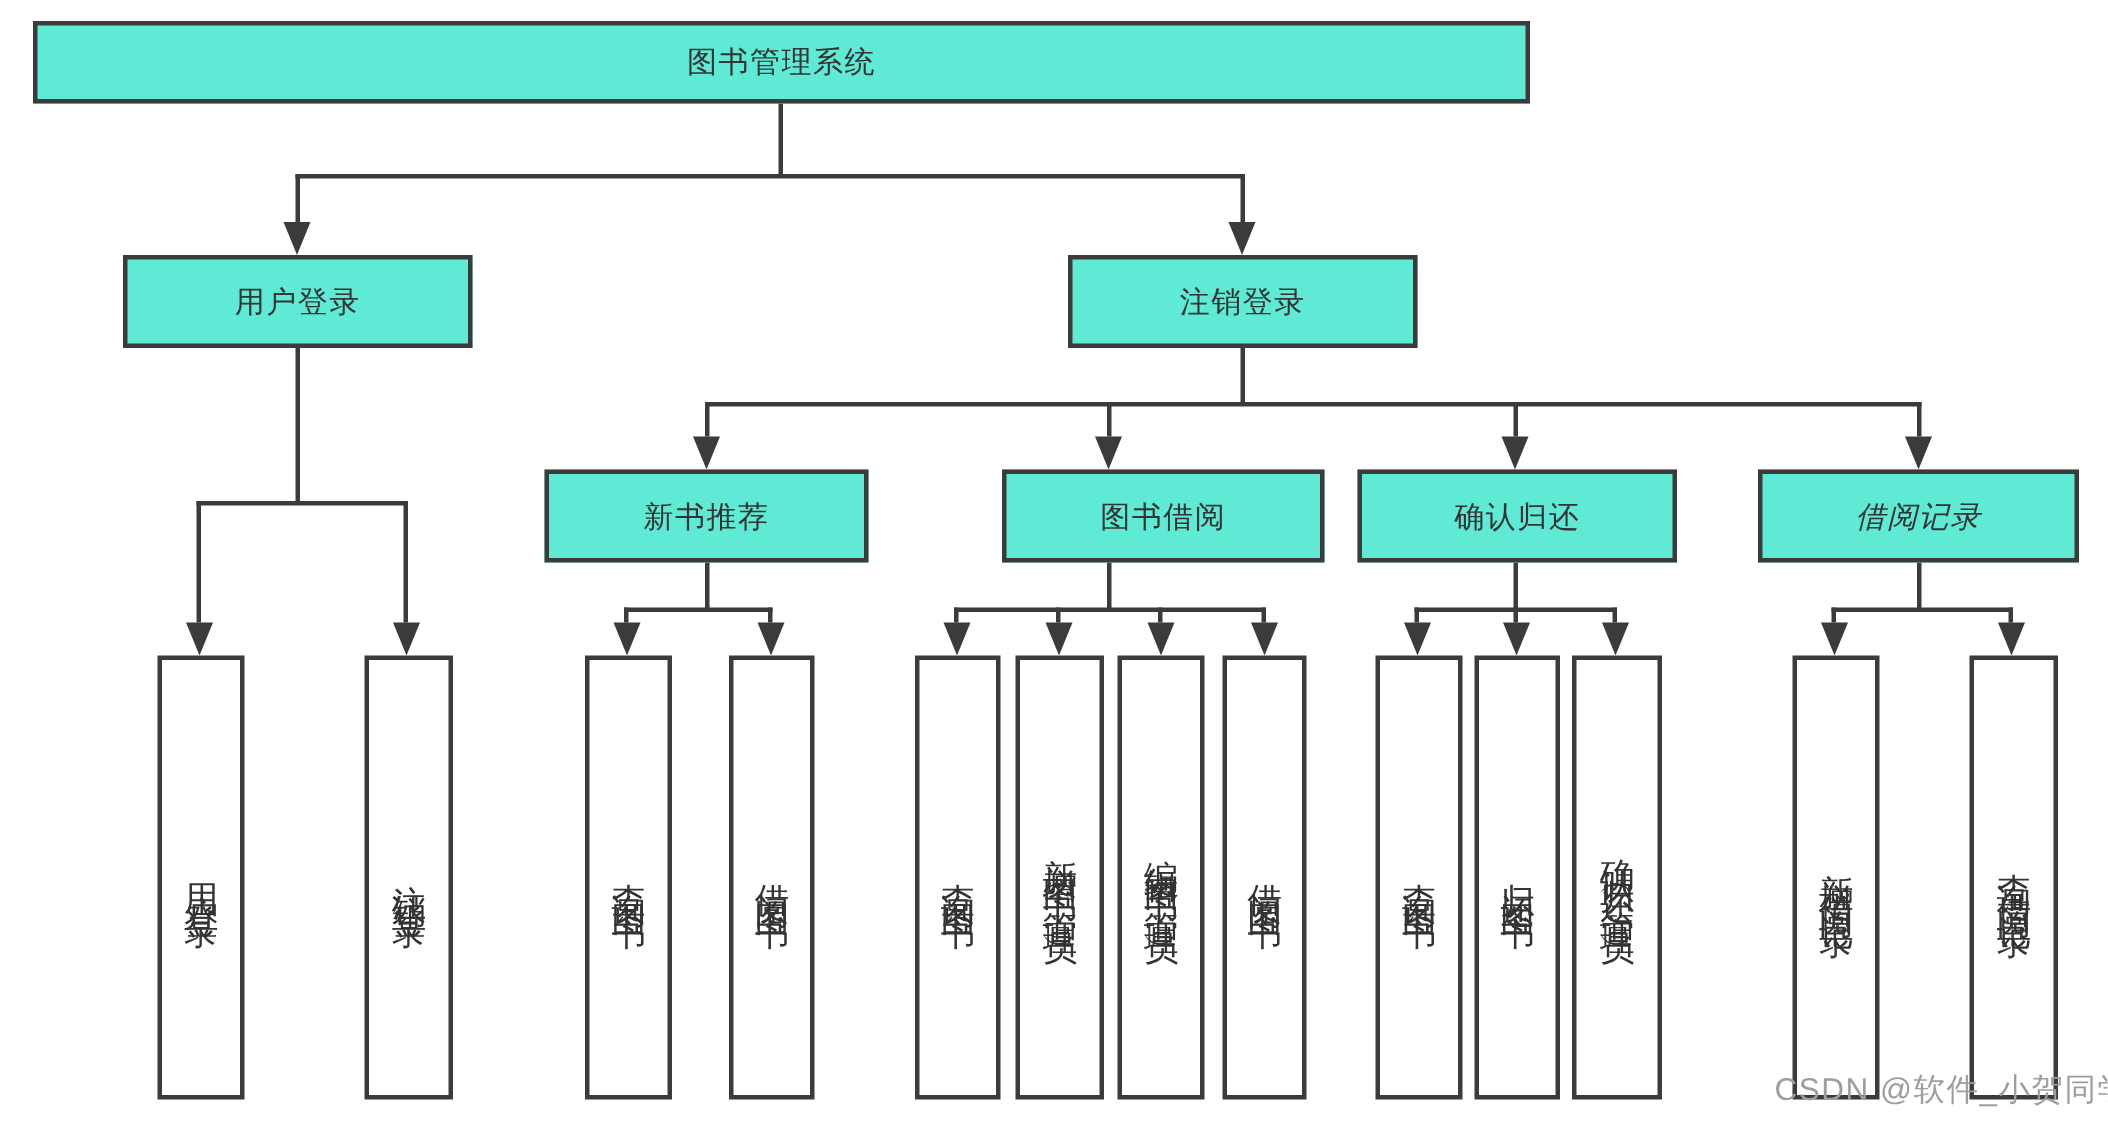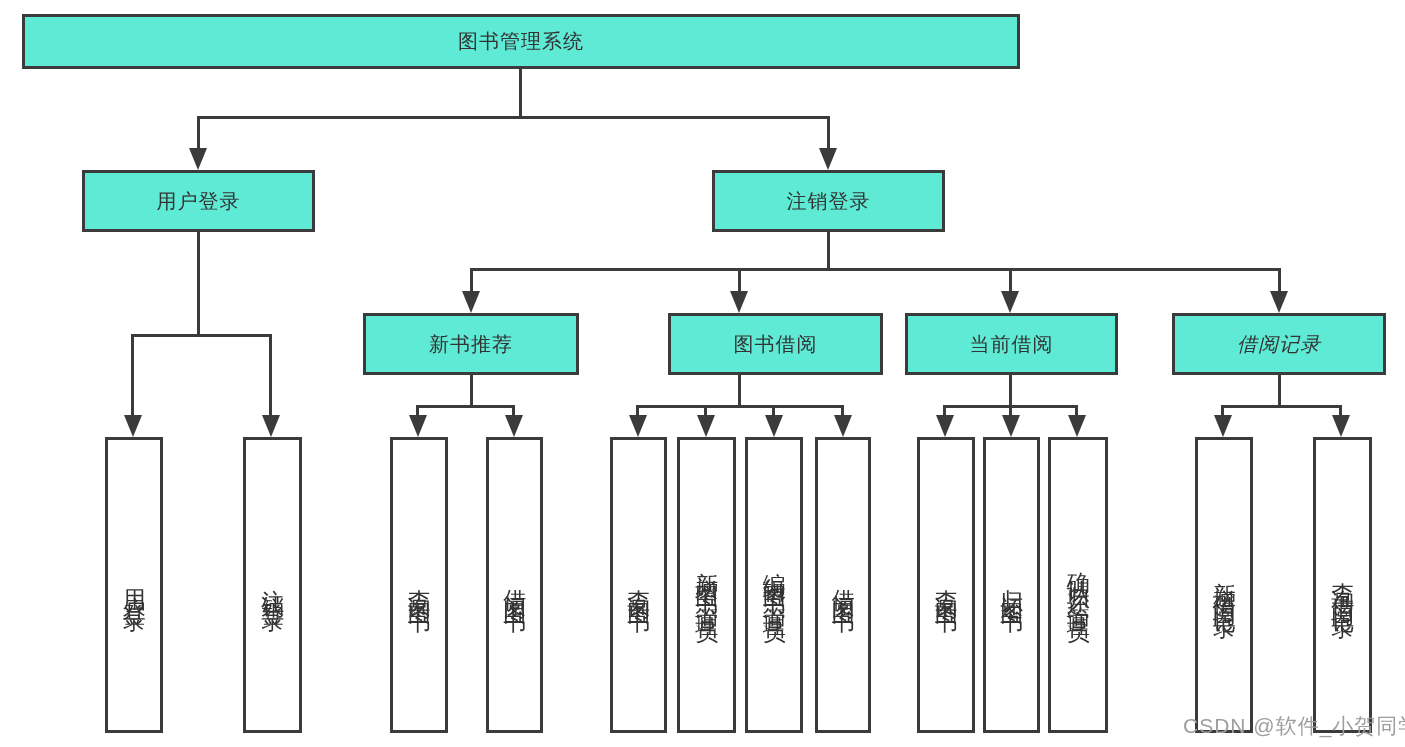--- a/index.html
+++ b/index.html
@@ -94,21 +94,21 @@
 <div class="ah" style="left:462px; top:291px;"></div>
 <div class="vl" style="left:738px; top:268px; height:23px;"></div>
 <div class="ah" style="left:730px; top:291px;"></div>
 <div class="vl" style="left:1009px; top:268px; height:23px;"></div>
 <div class="ah" style="left:1001px; top:291px;"></div>
 <div class="vl" style="left:1278px; top:268px; height:23px;"></div>
 <div class="ah" style="left:1270px; top:291px;"></div>
 
 <div class="node" style="left:363px; top:313px; width:216px; height:62px;">新书推荐</div>
 <div class="node" style="left:668px; top:313px; width:215px; height:62px;">图书借阅</div>
-<div class="node" style="left:905px; top:313px; width:213px; height:62px;">当前借阅</div>
+<div class="node" style="left:905px; top:313px; width:213px; height:62px;">确认归还</div>
 <div class="node" style="left:1172px; top:313px; width:214px; height:62px;font-style:italic;">借阅记录</div>
 
 <div class="vl" style="left:470px; top:375px; height:32px;"></div>
 <div class="hl" style="left:416px; top:405px; width:99px;"></div>
 <div class="vl" style="left:416px; top:405px; height:10px;"></div>
 <div class="ah" style="left:409px; top:415px;"></div>
 <div class="vl" style="left:512px; top:405px; height:10px;"></div>
 <div class="ah" style="left:505px; top:415px;"></div>
 
 <div class="vl" style="left:738px; top:375px; height:32px;"></div>

